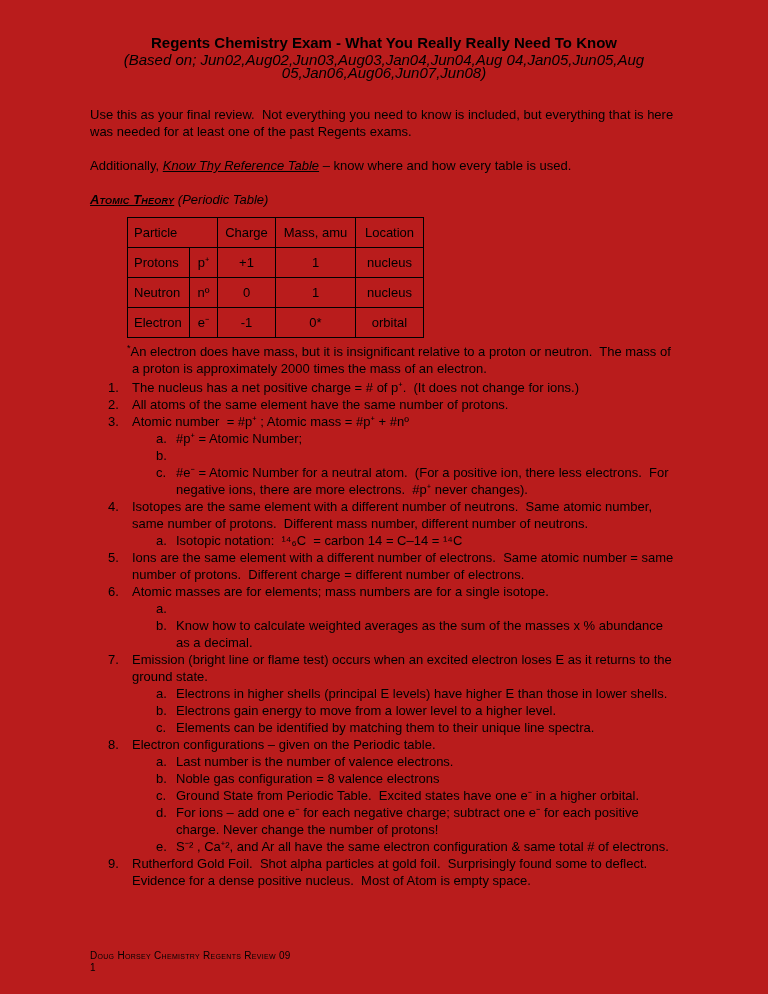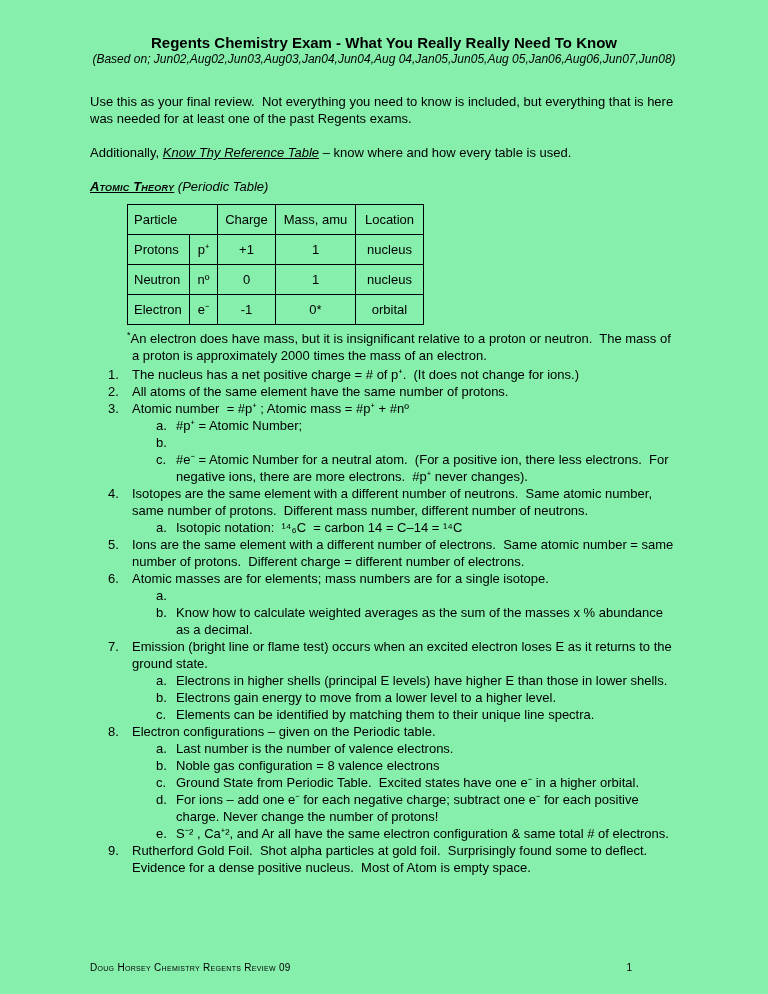--- a/index.html
+++ b/index.html
@@ -1,31 +1,31 @@
 <!DOCTYPE html>
 <html><head>
 <meta charset="utf-8">
 <style>
   * { margin: 0; padding: 0; box-sizing: border-box; }
   html, body { background: #ffffff; }
   .page {
     position: relative;
     width: 768px;
     height: 994px;
-    background: #86efac;
+    background: #b91c1c;
     color: #000000;
     font-family: "Liberation Sans", sans-serif;
     font-size: 13px;
     line-height: 17px;
     padding: 34px 90px 0 90px;
     overflow: hidden;
   }
   .doc-header { text-align: center; margin-bottom: 27px; }
   .doc-title { font-size: 15px; font-weight: bold; line-height: 18px; }
-  .doc-subtitle { font-size: 12px; font-style: italic; line-height: 13px; margin-top: 1px; }
+  .doc-subtitle { font-size: 15px; font-style: italic; line-height: 13px; margin-top: 1px; }
   .para { margin-bottom: 17px; white-space: pre-wrap; }
   .emph { font-style: italic; text-decoration: underline; margin-top: 29px; }
   .section-heading { margin-bottom: 9px; }
   .sc { font-weight: bold; font-variant: small-caps; text-decoration: underline; letter-spacing: 0.2px; font-style: italic; }
   .shnote { font-style: italic; }
   table.particle-table { border-collapse: collapse; margin: 0 0 2px 37px; }
   .particle-table th, .particle-table td {
     border: 1px solid #000;
     font-weight: normal;
     font-size: 13px;
@@ -50,20 +50,21 @@
   .li .txt { flex: 1; white-space: pre-wrap; }
   .footer {
     position: absolute;
     left: 90px;
     right: 90px;
     bottom: 20px;
     display: flex;
     justify-content: space-between;
     font-size: 10px;
     line-height: 12px;
+    flex-direction: column;
   }
   .footer-left { font-variant: small-caps; letter-spacing: 0.3px; }
   .footer-page { padding-right: 46px; }
 </style>
 </head>
 <body>
 
 <div class="page">
 
   <div class="doc-header">

